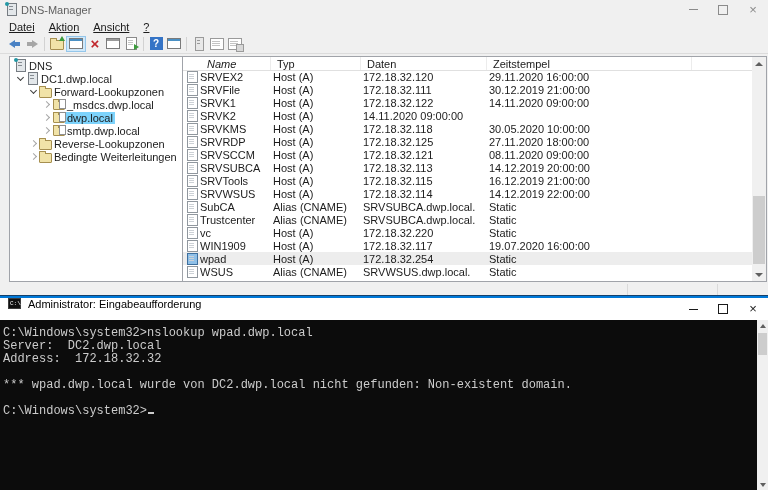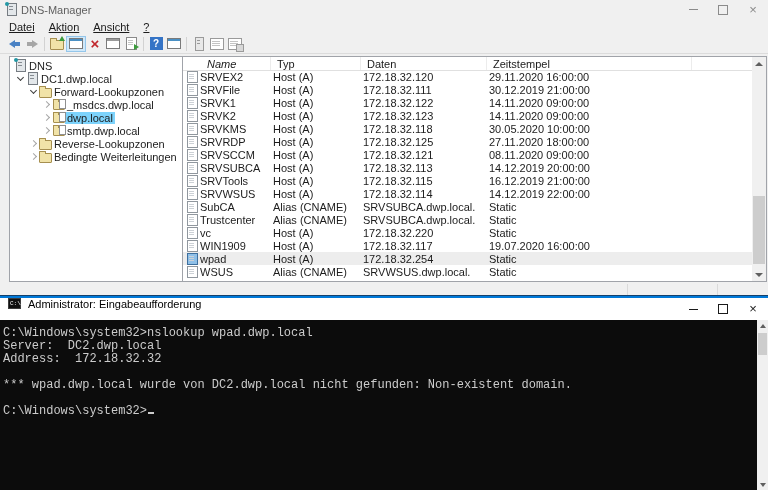--- a/index.html
+++ b/index.html
@@ -314,21 +314,20 @@
             <span class="cell c-typ">Host (A)</span>
             <span class="cell c-dat">172.18.32.122</span>
             <span class="cell c-ts">14.11.2020 09:00:00</span>
           </div>
           <div class="lrow">
             <span class="cell c-ic">
               <span class="ic-rec"></span>
             </span>
             <span class="cell c-name">SRVK2</span>
             <span class="cell c-typ">Host (A)</span>
-            <span class="cell c-dat">172.18.32.123</span>
             <span class="cell c-ts">14.11.2020 09:00:00</span>
           </div>
           <div class="lrow">
             <span class="cell c-ic">
               <span class="ic-rec"></span>
             </span>
             <span class="cell c-name">SRVKMS</span>
             <span class="cell c-typ">Host (A)</span>
             <span class="cell c-dat">172.18.32.118</span>
             <span class="cell c-ts">30.05.2020 10:00:00</span>

